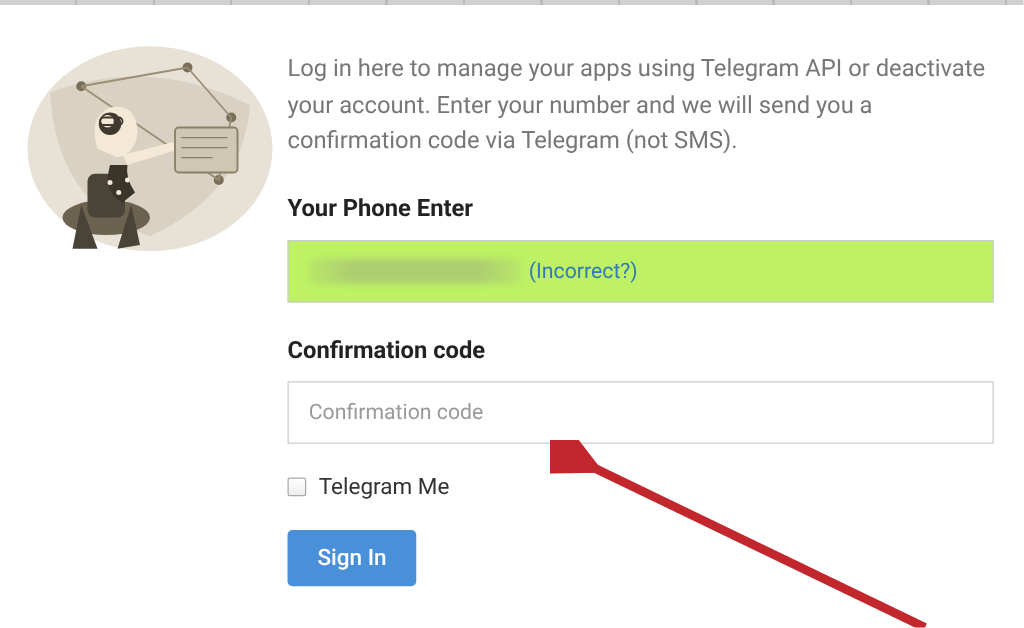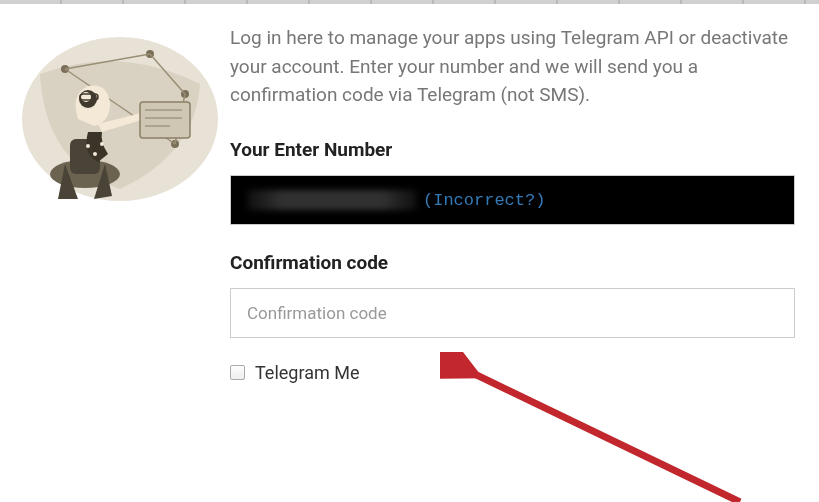--- a/index.html
+++ b/index.html
@@ -20,20 +20,21 @@
       padding: 20px 0 0 0;
     }
     .illustration {
       width: 230px;
       flex-shrink: 0;
       padding-left: 10px;
     }
     .content {
       flex: 1;
       padding-right: 24px;
+      margin-top: 17px;
     }
     .description {
       color: #777777;
       font-size: 19px;
       line-height: 1.5;
       margin-bottom: 28px;
     }
     .field-label {
       font-weight: 700;
       font-size: 19px;
@@ -41,22 +42,21 @@
       margin-bottom: 14px;
     }
     .input-box {
       border: 1px solid #cccccc;
       padding: 14px 16px;
       font-size: 17px;
       width: 100%;
       margin-bottom: 26px;
       display: flex;
       align-items: flex-end;
-      background: #000000;
-      font-family: Liberation Mono, monospace;
+      background: #bef264;
     }
     .phone-blur {
       width: 170px;
       height: 20px;
       background: linear-gradient(90deg, rgba(140,140,140,0.1) 0%, rgba(140,140,140,0.35) 20%, rgba(140,140,140,0.35) 80%, rgba(140,140,140,0.1) 100%);
       filter: blur(3px);
       border-radius: 3px;
       margin-right: 6px;
     }
     .incorrect-link {
@@ -153,34 +153,35 @@
       <line x1="135" y1="94" x2="172" y2="94" stroke="#8a8068" stroke-width="1"></line>
       <line x1="135" y1="102" x2="160" y2="102" stroke="#8a8068" stroke-width="1"></line>
       <path d="M55 140 L48 175 L68 175 Z" fill="#4a4438"></path>
       <path d="M95 140 L102 172 L84 175 Z" fill="#4a4438"></path>
     </svg>
   </div>
 
   <div class="content">
     <p class="description">Log in here to manage your apps using Telegram API or deactivate your account. Enter your number and we will send you a confirmation code via Telegram (not SMS).</p>
 
-    <div class="field-label">Your Enter Number</div>
+    <div class="field-label">Your Phone Enter</div>
     <div class="input-box">
       <div class="phone-blur"></div>
       <span class="incorrect-link">(Incorrect?)</span>
     </div>
 
     <div class="field-label">Confirmation code</div>
     <input type="text" class="code-input" placeholder="Confirmation code" style="">
 
     <div class="remember-row">
       <div class="remember-checkbox"></div>
       <span class="remember-label">Telegram Me</span>
     </div>
 
+    <button class="signin-btn">Sign In</button>
   </div>
 </div>
 
 <svg class="arrow" width="320" height="160">
   <defs>
     <marker id="ah" markerWidth="20" markerHeight="20" refX="4" refY="10" orient="auto">
       <path d="M0,10 L20,0 L15,10 L20,20 Z" fill="#c1272d"></path>
     </marker>
   </defs>
   <line x1="300" y1="150" x2="18" y2="14" stroke="#c1272d" stroke-width="7" marker-end="url(#ah)"></line>

